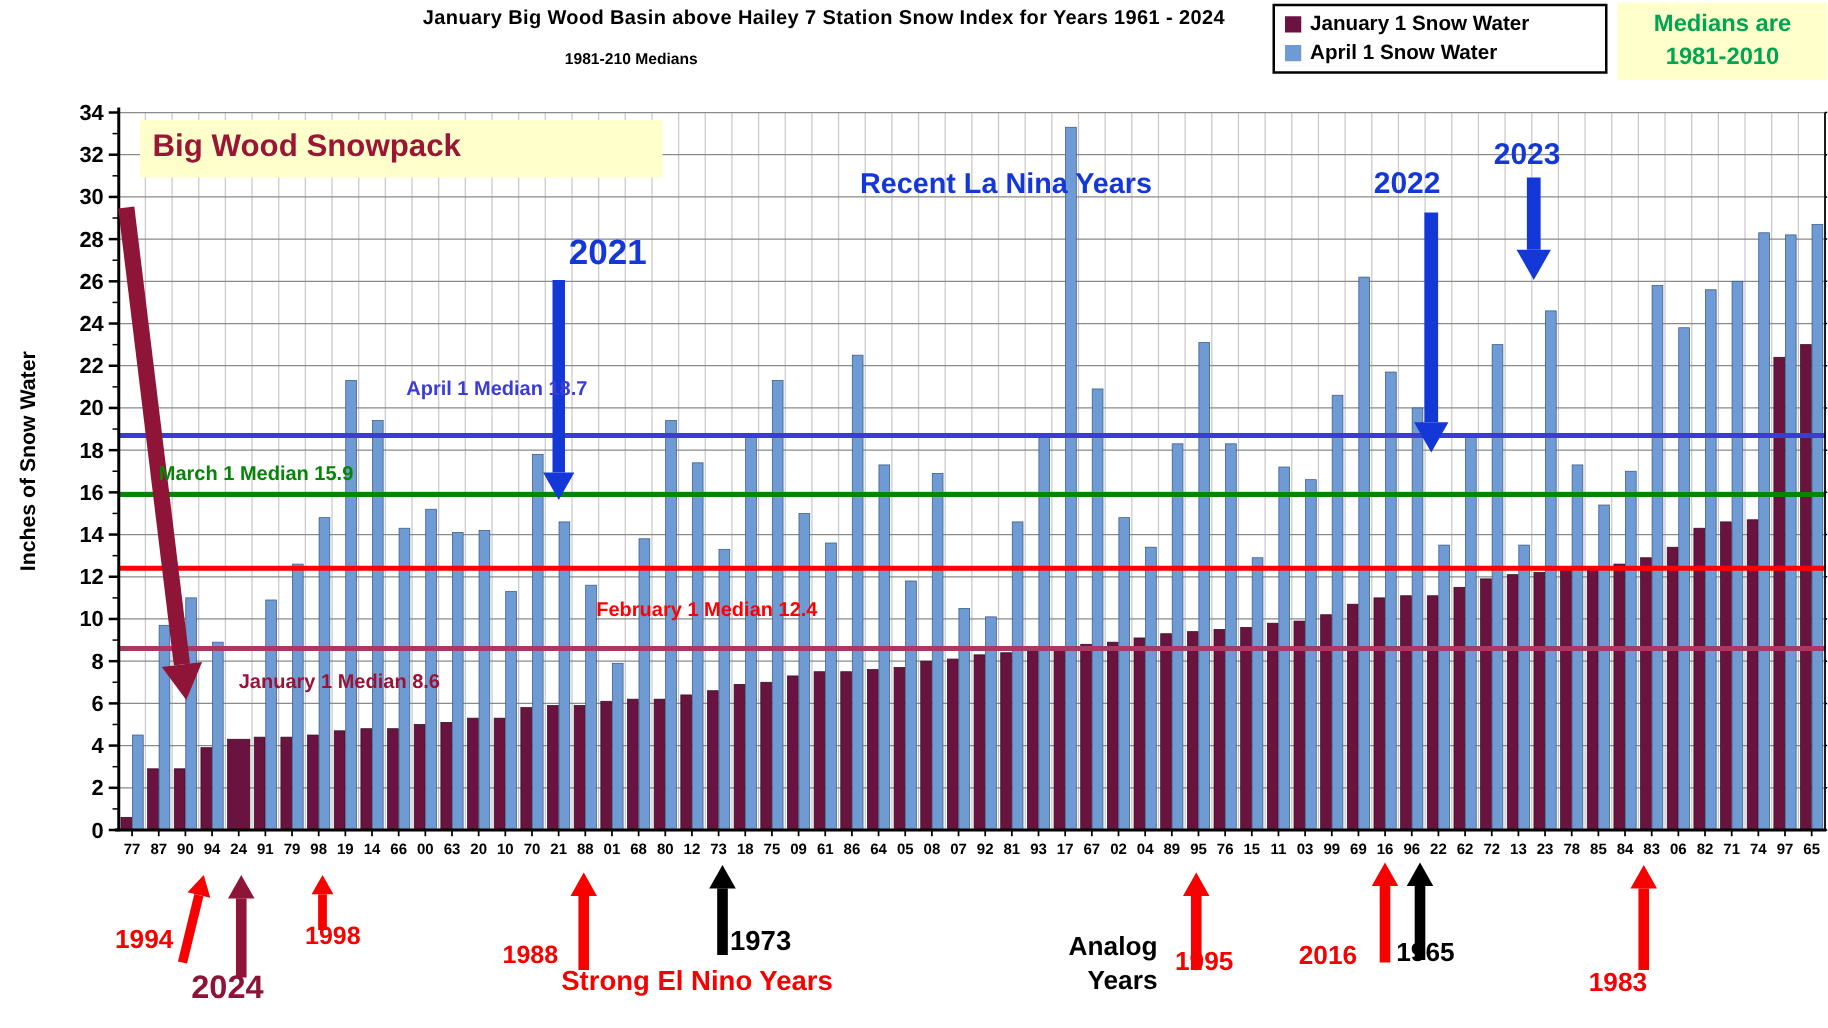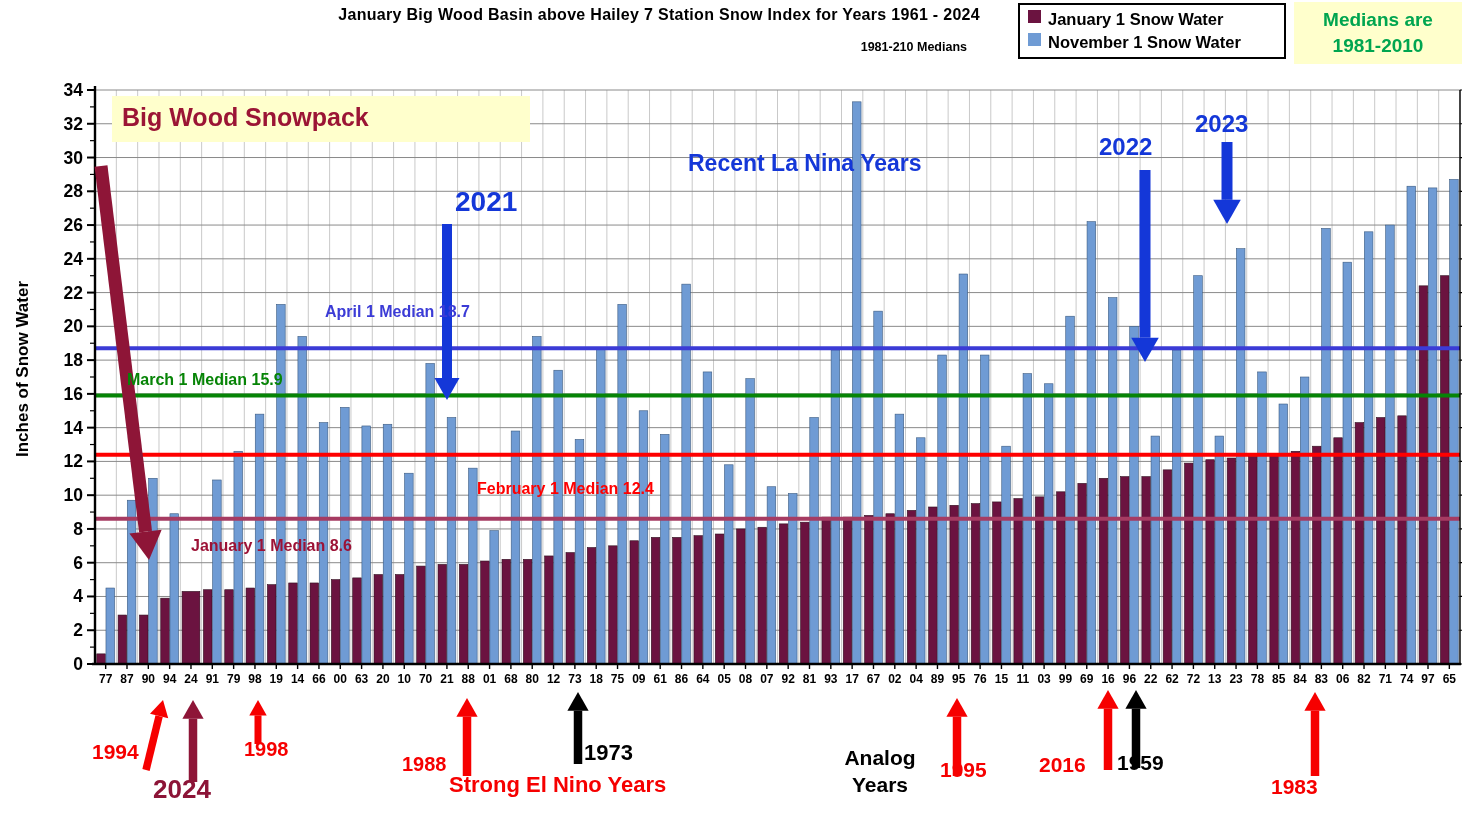--- a/index.html
+++ b/index.html
@@ -3,54 +3,54 @@
 <meta charset="utf-8">
 <style>
   html,body{margin:0;padding:0;background:#fff}
   #stage{position:relative;width:1462px;height:822px;background:#fff;overflow:hidden;
          font-family:"Liberation Sans",sans-serif;}
   .abs{position:absolute;white-space:nowrap}
   .b{font-weight:bold}
   
   .title{left:30px;top:6px;width:950px;text-align:right;font-size:16px;color:#000;letter-spacing:.3px}
   .sub1{left:30px;top:25px;width:950px;text-align:center;font-size:12.5px;color:#000}
-  .sub2{left:17px;top:40px;width:950px;text-align:right;font-size:12.5px;color:#000}
+  .sub2{left:30px;top:40px;width:950px;text-align:center;font-size:12.5px;color:#000}
   
   .legend{left:1018px;top:3px;width:268px;height:56px;border:2px solid #000;background:#fff;
           display:flex;flex-direction:column;justify-content:center;gap:4px;padding:2px 8px;box-sizing:border-box}
-  .legrow{display:flex;gap:7px;font-size:16.5px;font-weight:bold;color:#000}
+  .legrow{display:flex;align-items:center;gap:7px;font-size:16.5px;font-weight:bold;color:#000}
   .sw{width:13px;height:13px;flex:0 0 13px}
   
   .medbox{left:1294px;top:2px;width:168px;height:62px;background:#ffffcc;color:#00a550;
           font-weight:bold;font-size:19px;text-align:center;line-height:26px;padding-top:5px;box-sizing:border-box}
   
   .ytitle{left:-62px;top:362px;width:170px;text-align:center;transform:rotate(-90deg);
           font-weight:bold;font-size:17px;color:#000}
   
   .callout{left:112px;top:96px;width:418px;background:#ffffcc;color:#9b1535;font-weight:bold;
            font-size:25px;line-height:34px;padding:4px 5px 8px 10px;box-sizing:border-box}
   .callout sup{font-size:60%}
   
   .lapril{left:325px;top:303px;font-size:16px;color:#3b3bd6}
   .lmarch{left:127px;top:371px;font-size:16px;color:#068406}
   .lfeb{left:477px;top:480px;font-size:16px;color:#ff0000}
   .ljan{left:191px;top:537px;font-size:16px;color:#9c1236}
   
-  .llanina{left:688px;top:150px;font-size:23px;color:#1437d8}
+  .llanina{left:688px;top:133px;font-size:23px;color:#1437d8}
   .l2021{left:455px;top:186px;font-size:28px;color:#1437d8}
   .l2022{left:1099px;top:133px;font-size:24px;color:#1437d8}
   .l2023{left:1195px;top:110px;font-size:24px;color:#1437d8}
   
   .l1994{left:92px;top:740px;font-size:21px;color:#f60000}
   .l2024b{left:153px;top:774px;font-size:26px;color:#8c1437}
   .l1998{left:244px;top:738px;font-size:20px;color:#f60000}
   .l1988{left:402px;top:753px;font-size:20px;color:#f60000}
   .lstrong{left:449px;top:772px;font-size:22px;color:#f60000}
   .l1973{left:584px;top:740px;font-size:22px;color:#000}
-  .lanalog{left:834px;top:744px;width:92px;font-size:21px;color:#000;text-align:center;
+  .lanalog{left:834px;top:744px;width:92px;font-size:21px;color:#000;text-align:right;
            line-height:27px;white-space:pre-line}
   .l1995{left:940px;top:758px;font-size:21px;color:#f60000}
   .l2016{left:1039px;top:753px;font-size:21px;color:#f60000}
   .l1966{left:1117px;top:751px;font-size:21px;color:#000}
   .l1983{left:1271px;top:775px;font-size:21px;color:#f60000}
   svg{position:absolute;left:0;top:0}
 </style>
 </head>
 <body>
 
@@ -503,21 +503,21 @@
   <div class="abs title b">January Big Wood Basin above Hailey 7 Station Snow Index for Years 1961 - 2024</div>
   <div class="abs sub2 b">1981-210 Medians</div>
 
   <div class="abs legend">
     <div class="legrow">
       <span class="sw" style="background: rgb(107, 19, 64);"></span>
       <span>January 1 Snow Water</span>
     </div>
     <div class="legrow">
       <span class="sw" style="background: rgb(111, 155, 212);"></span>
-      <span>November 1 Snow Water</span>
+      <span>April 1 Snow Water</span>
     </div>
   </div>
 
   <div class="abs medbox">
     <div>Medians are</div>
     <div>1981-2010</div>
   </div>
 
   <div class="abs ytitle">Inches of Snow Water</div>
 
@@ -538,16 +538,16 @@
   <div class="abs b l1994">1994</div>
   <div class="abs b l2024b">2024</div>
   <div class="abs b l1998">1998</div>
   <div class="abs b l1988">1988</div>
   <div class="abs b lstrong">Strong El Nino Years</div>
   <div class="abs b l1973">1973</div>
   <div class="abs b lanalog">Analog
 Years</div>
   <div class="abs b l1995">1995</div>
   <div class="abs b l2016">2016</div>
-  <div class="abs b l1966">1959</div>
+  <div class="abs b l1966">1965</div>
   <div class="abs b l1983">1983</div>
 
 </div>
 
 </body></html>

